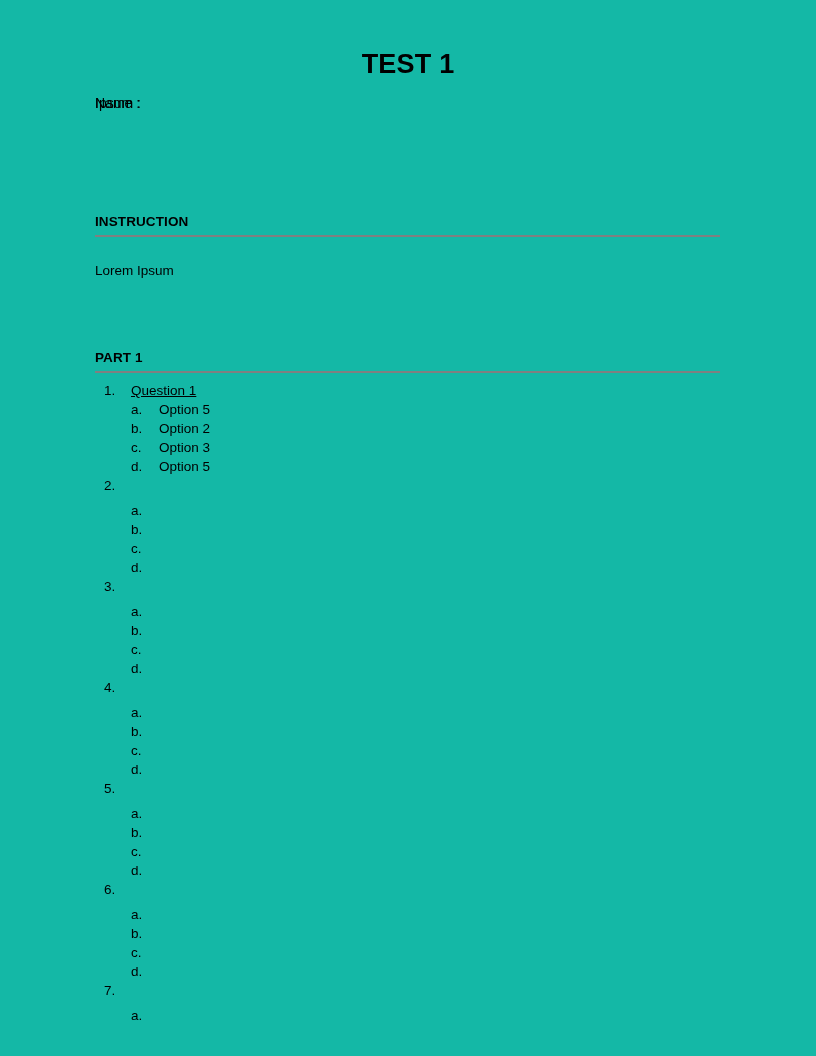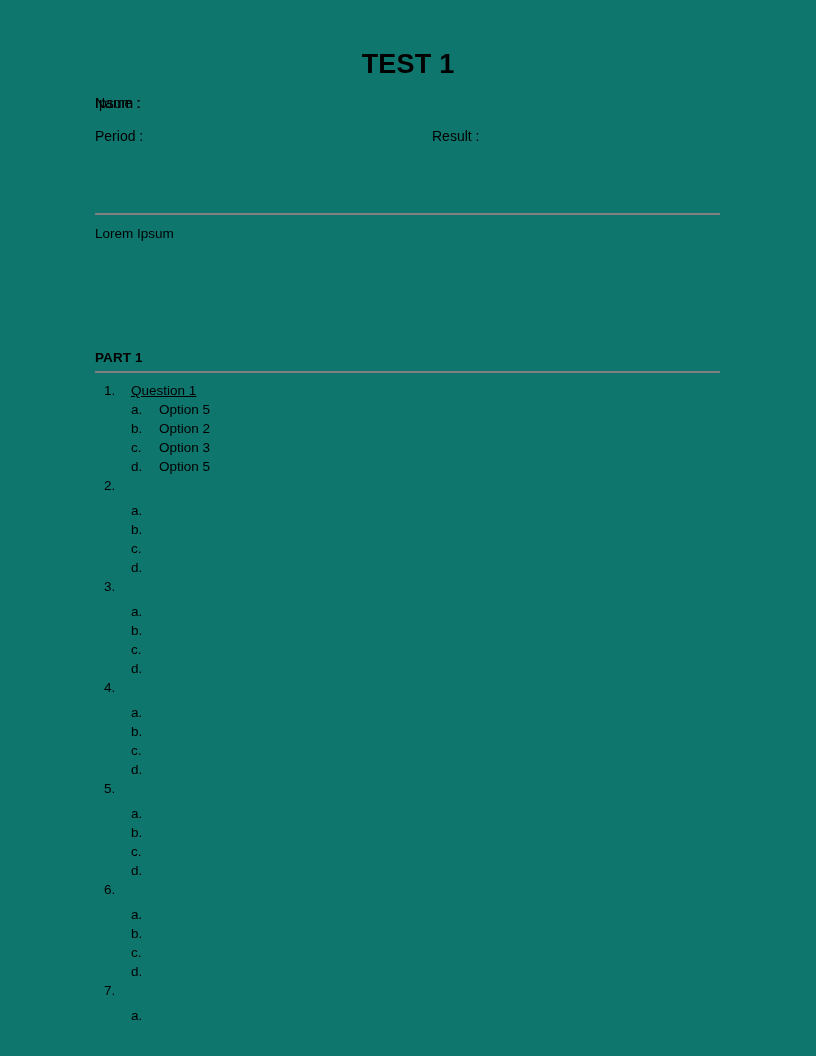--- a/index.html
+++ b/index.html
@@ -8,21 +8,21 @@
     background: #ffffff;
   }
   body {
     font-family: "Liberation Sans", sans-serif;
     color: #000000;
   }
   .page {
     position: relative;
     width: 816px;
     height: 1056px;
-    background: #0f766e;
+    background: #14b8a6;
     overflow: hidden;
     box-sizing: border-box;
   }
 
   
   .doc-title {
     position: absolute;
     left: 0;
     top: 49px;
     width: 816px;
@@ -74,21 +74,21 @@
     padding-bottom: 5px;
   }
   .section-rule {
     width: 625px;
     height: 0;
     border-top: 2px solid #808080;
   }
   .section-body {
     font-size: 13.5px;
     line-height: 19px;
-    padding-top: 9px;
+    padding-top: 24px;
   }
 
   #instruction-section { top: 213px; }
   #part1-section { top: 311px; margin-top: 38px; }
 
   
   .question-list {
     margin: 0;
     padding: 0;
     list-style: none;
@@ -148,27 +148,24 @@
 
 <div class="page">
 
   <div class="doc-title">TEST 1</div>
 
   <div class="meta">
     <div class="meta-row row-name">
       <span class="meta-label-left">Name :</span>
       <span class="meta-label-right">Ipsum :</span>
     </div>
-    <div class="meta-row row-result">
-      <span class="meta-label-left">Period :</span>
-      <span class="meta-label-right">Result :</span>
-    </div>
   </div>
 
   <div class="section" id="instruction-section">
+    <div class="section-heading">INSTRUCTION</div>
     <div class="section-rule"></div>
     <div class="section-body">Lorem Ipsum</div>
   </div>
 
   <div class="section" id="part1-section">
     <div class="section-heading">PART 1</div>
     <div class="section-rule"></div>
     <div class="section-body" style="padding-top:8px;">
       <ol class="question-list" id="question-list">
           <li class="question-item">

